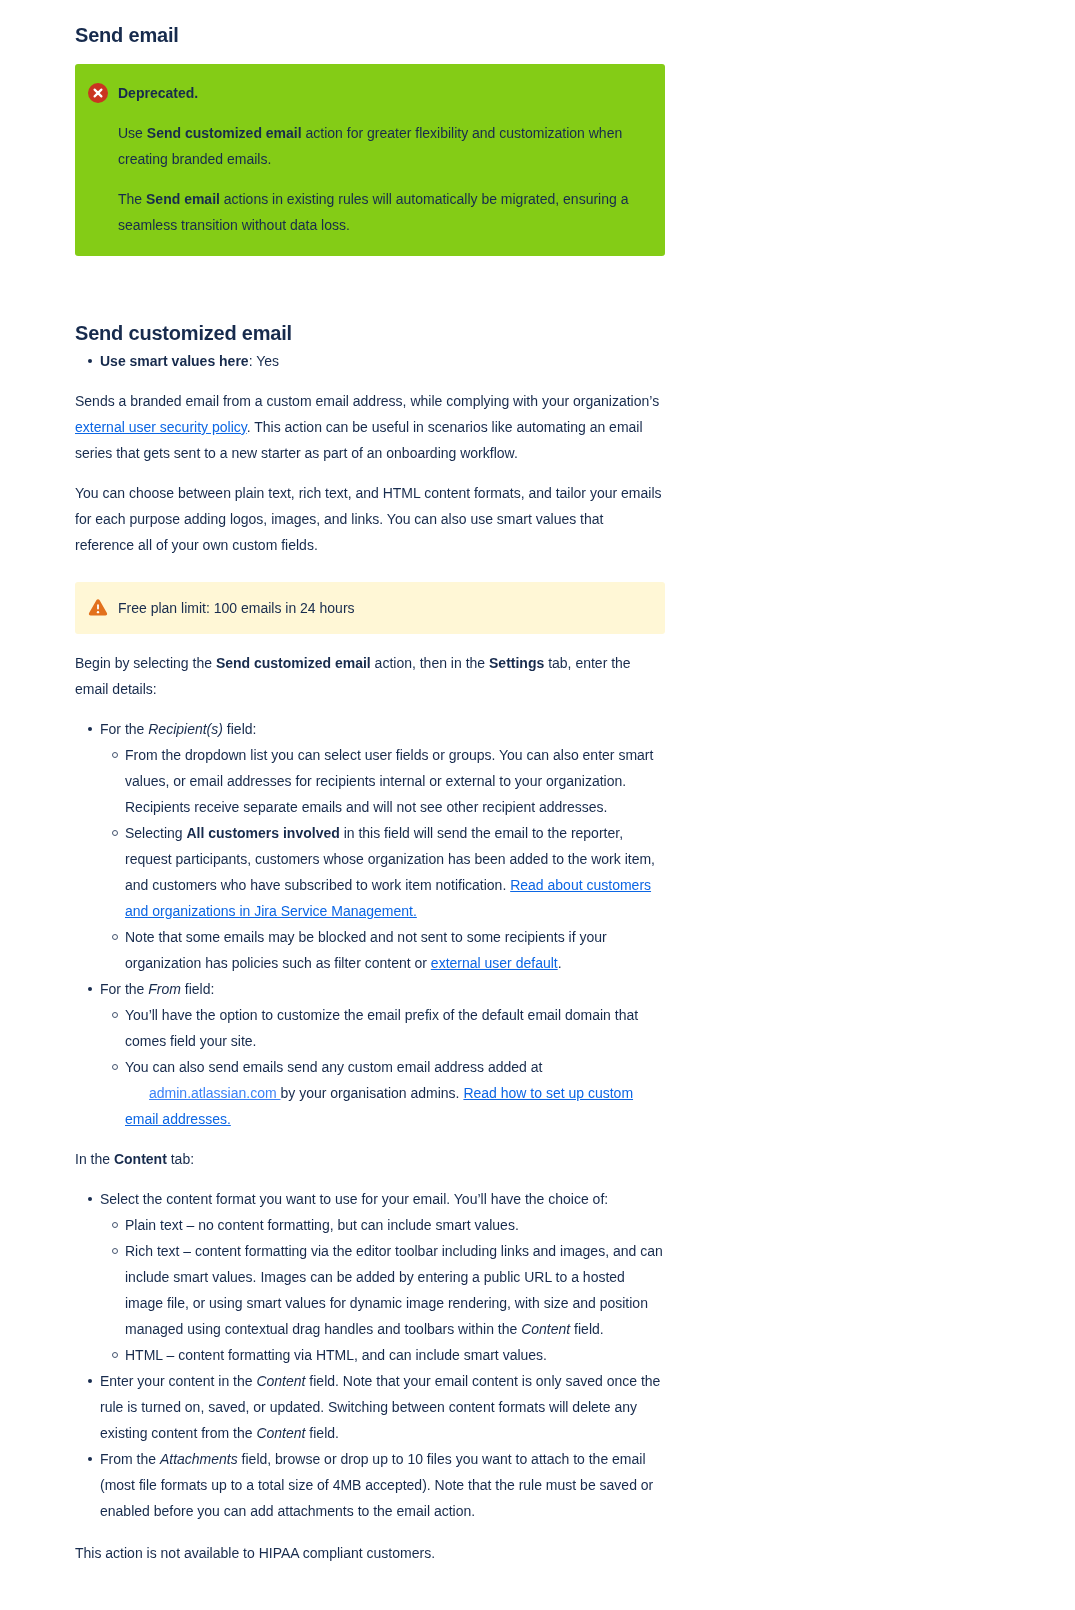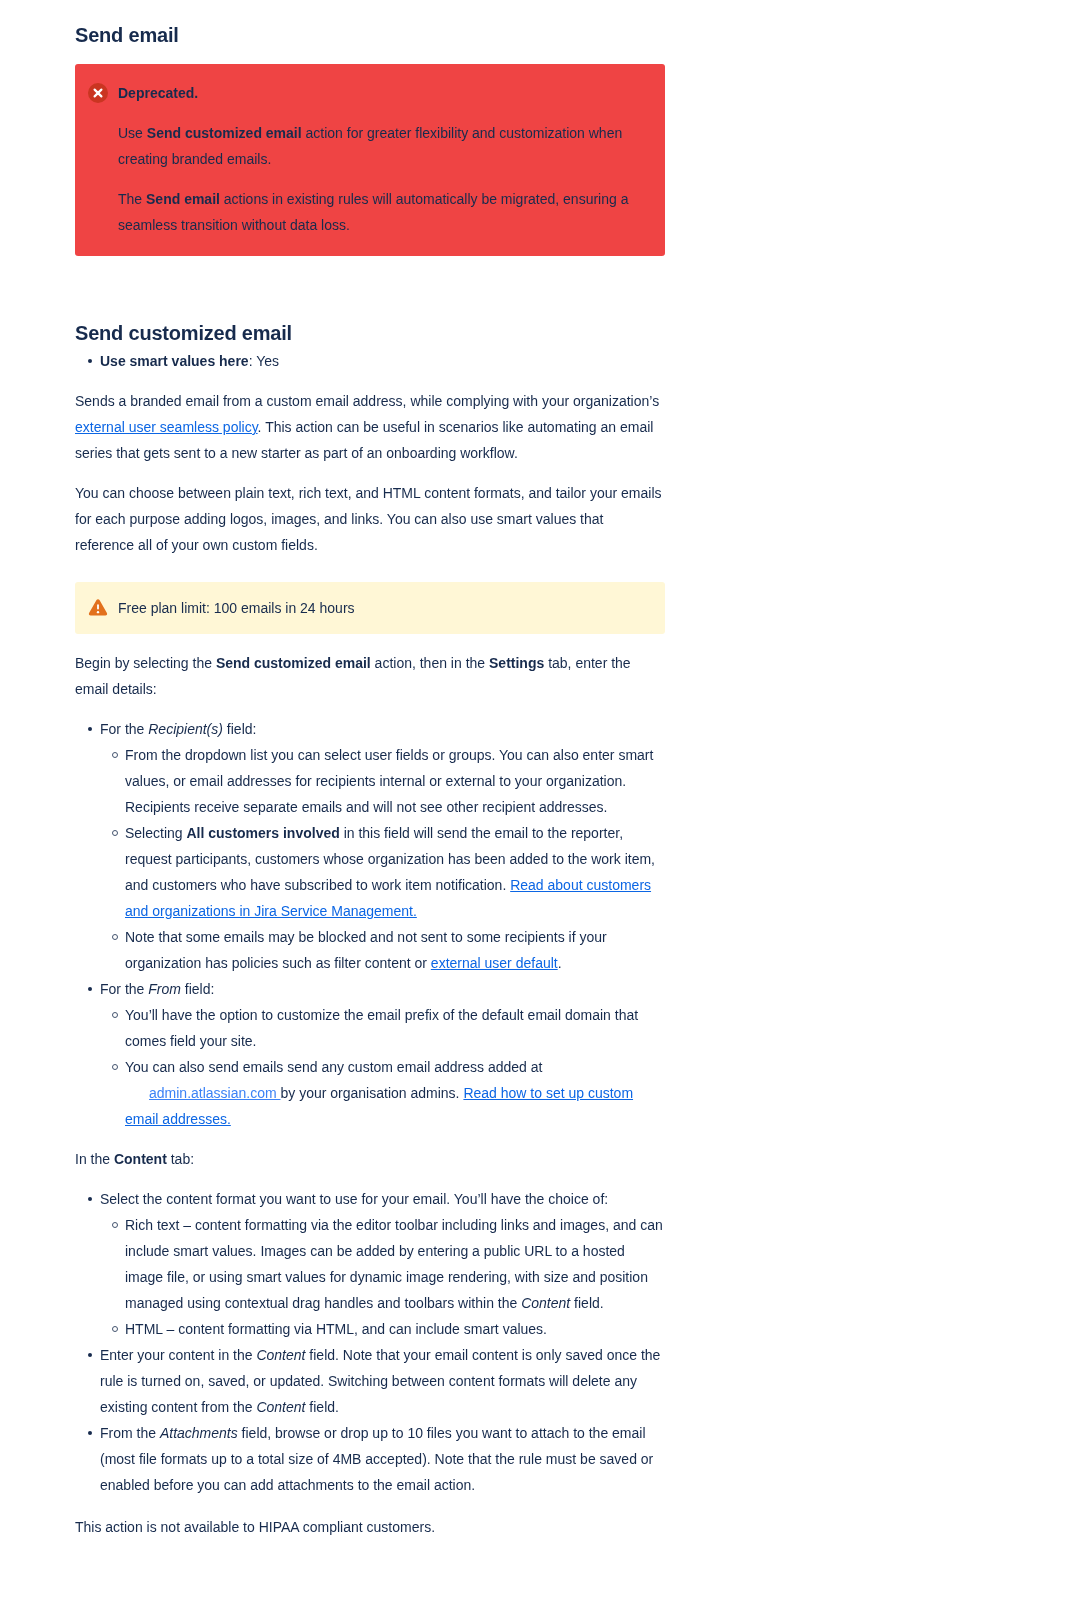--- a/index.html
+++ b/index.html
@@ -34,21 +34,21 @@
 
   
   .alert {
     display:flex;
     align-items:flex-start;
     gap:10px;
     border-radius:3px;
     margin:16px 0;
   }
   .alert-error {
-    background:#ef4444;
+    background:#84cc16;
     padding:16px 20px 18px 13px;
   }
   .alert-warning {
     background:#FFF7D6;
     padding:13px 16px 13px 13px;
     margin-top:24px;
   }
   .alert-icon { flex:0 0 20px; height:20px; margin-top:3px; }
   .alert-body { flex:1; }
   .alert-body p:first-child { margin-top:0; }
@@ -100,21 +100,21 @@
       <p><span>The </span><span class="b">Send email</span><span> actions in existing rules will automatically be migrated, ensuring a seamless transition without data loss.</span></p>
     </div>
   </div>
 
   <h2>Send customized email</h2>
 
   <ul class="l1 tight">
     <li><span class="b">Use smart values here</span><span>: Yes</span></li>
   </ul>
 
-  <p><span>Sends a branded email from a custom email address, while complying with your organization’s </span><a href="#" class="lnk">external user seamless policy</a><span>. This action can be useful in scenarios like automating an email series that gets sent to a new starter as part of an onboarding workflow.</span></p>
+  <p><span>Sends a branded email from a custom email address, while complying with your organization’s </span><a href="#" class="lnk">external user security policy</a><span>. This action can be useful in scenarios like automating an email series that gets sent to a new starter as part of an onboarding workflow.</span></p>
   <p><span>You can choose between plain text, rich text, and HTML content formats, and tailor your emails for each purpose adding logos, images, and links. You can also use smart values that reference all of your own custom fields.</span></p>
 
   <div class="alert alert-warning">
     <span class="alert-icon">
       <svg width="20" height="19" viewBox="0 0 24 22" aria-hidden="true">
         <path d="M10.2 2.1 L1.3 17.6 C0.5 19 1.5 20.7 3.1 20.7 L20.9 20.7 C22.5 20.7 23.5 19 22.7 17.6 L13.8 2.1 C13 0.7 11 0.7 10.2 2.1 Z" fill="#E2711D"></path>
         <rect x="10.9" y="7" width="2.2" height="6.4" rx="1.1" fill="#ffffff"></rect>
         <circle cx="12" cy="16.6" r="1.4" fill="#ffffff"></circle>
       </svg>
     </span>
@@ -142,20 +142,21 @@
       </ul>
     </li>
   </ul>
 
   <p><span>In the </span><span class="b">Content</span><span> tab:</span></p>
 
   <ul class="l1">
     <li>
       <span><span>Select the content format you want to use for your email. You’ll have the choice of:</span></span>
       <ul class="l2">
+        <li><span>Plain text – no content formatting, but can include smart values.</span></li>
         <li><span>Rich text – content formatting via the editor toolbar including links and images, and can include smart values. Images can be added by entering a public URL to a hosted image file, or using smart values for dynamic image rendering, with size and position managed using contextual drag handles and toolbars within the </span><span class="i">Content</span><span> field.</span></li>
         <li><span>HTML – content formatting via HTML, and can include smart values.</span></li>
       </ul>
     </li>
     <li><span>Enter your content in the </span><span class="i">Content</span><span> field. Note that your email content is only saved once the rule is turned on, saved, or updated. Switching between content formats will delete any existing content from the </span><span class="i">Content</span><span> field.</span></li>
     <li><span>From the </span><span class="i">Attachments</span><span> field, browse or drop up to 10 files you want to attach to the email (most file formats up to a total size of 4MB accepted). Note that the rule must be saved or enabled before you can add attachments to the email action.</span></li>
   </ul>
 
   <p class="footer-note">This action is not available to HIPAA compliant customers.</p>
 

